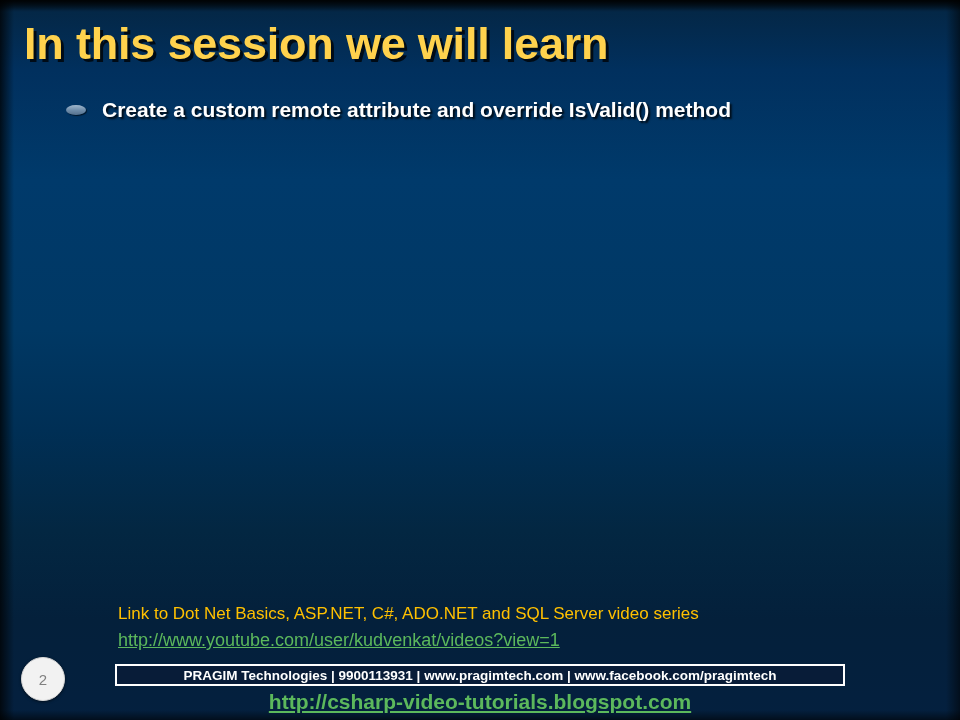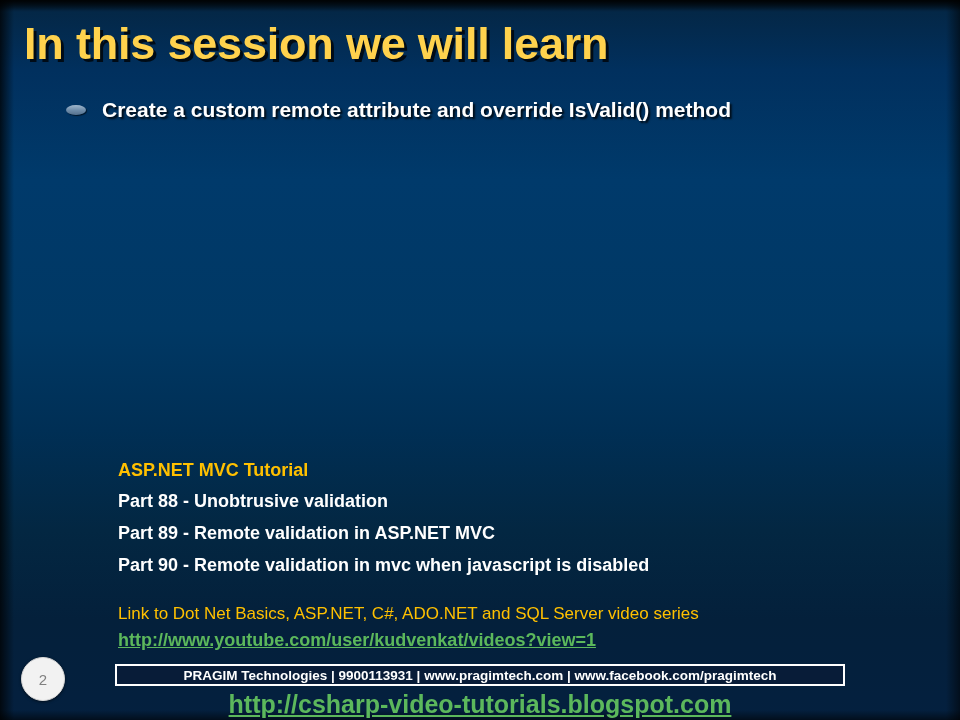--- a/index.html
+++ b/index.html
@@ -137,21 +137,21 @@
   .link-label {
     font-size: 17px;
     font-weight: normal;
     color: #ffc000;
     white-space: nowrap;
     margin-bottom: 6px;
   }
   .link-green {
     display: inline-block;
     font-size: 18px;
-    font-weight: bold;
+    font-weight: normal;
     color: #5cb85c;
     text-decoration: underline;
     white-space: nowrap;
   }
 
   
   #footer-bar {
     position: absolute;
     left: 115px;
     top: 664px;
@@ -174,21 +174,21 @@
   
   #blog-link-wrap {
     position: absolute;
     left: 0;
     top: 690px;
     width: 960px;
     text-align: center;
   }
   #blog-link {
     display: inline-block;
-    font-size: 25px;
+    font-size: 21px;
     font-weight: bold;
     color: #5cb85c;
     text-decoration: underline;
     white-space: nowrap;
   }
 
   
   #slide-number {
     position: absolute;
     left: 21px;
@@ -218,26 +218,20 @@
 
   <div id="bullets">
     <div class="bullet-row">
       <span class="bullet-marker"></span>
       <span class="bullet-text">Create a custom remote attribute and override IsValid() method</span>
     </div>
   </div>
 
   <div id="title">In this session we will learn</div>
 
-  <div id="series-block">
-    <div class="series-heading">ASP.NET MVC Tutorial</div>
-    <div class="series-part">Part 88 - Unobtrusive validation</div>
-    <div class="series-part">Part 89 - Remote validation in ASP.NET MVC</div>
-    <div class="series-part">Part 90 - Remote validation in mvc when javascript is disabled</div>
-  </div>
 
   <div id="link-block">
     <div class="link-label">Link to Dot Net Basics, ASP.NET, C#, ADO.NET and SQL Server video series</div>
     <a class="link-green" href="#">http://www.youtube.com/user/kudvenkat/videos?view=1</a>
   </div>
 
   <div id="footer-bar">
     <span class="footer-text">PRAGIM Technologies | 9900113931 | www.pragimtech.com | www.facebook.com/pragimtech</span>
   </div>
 

